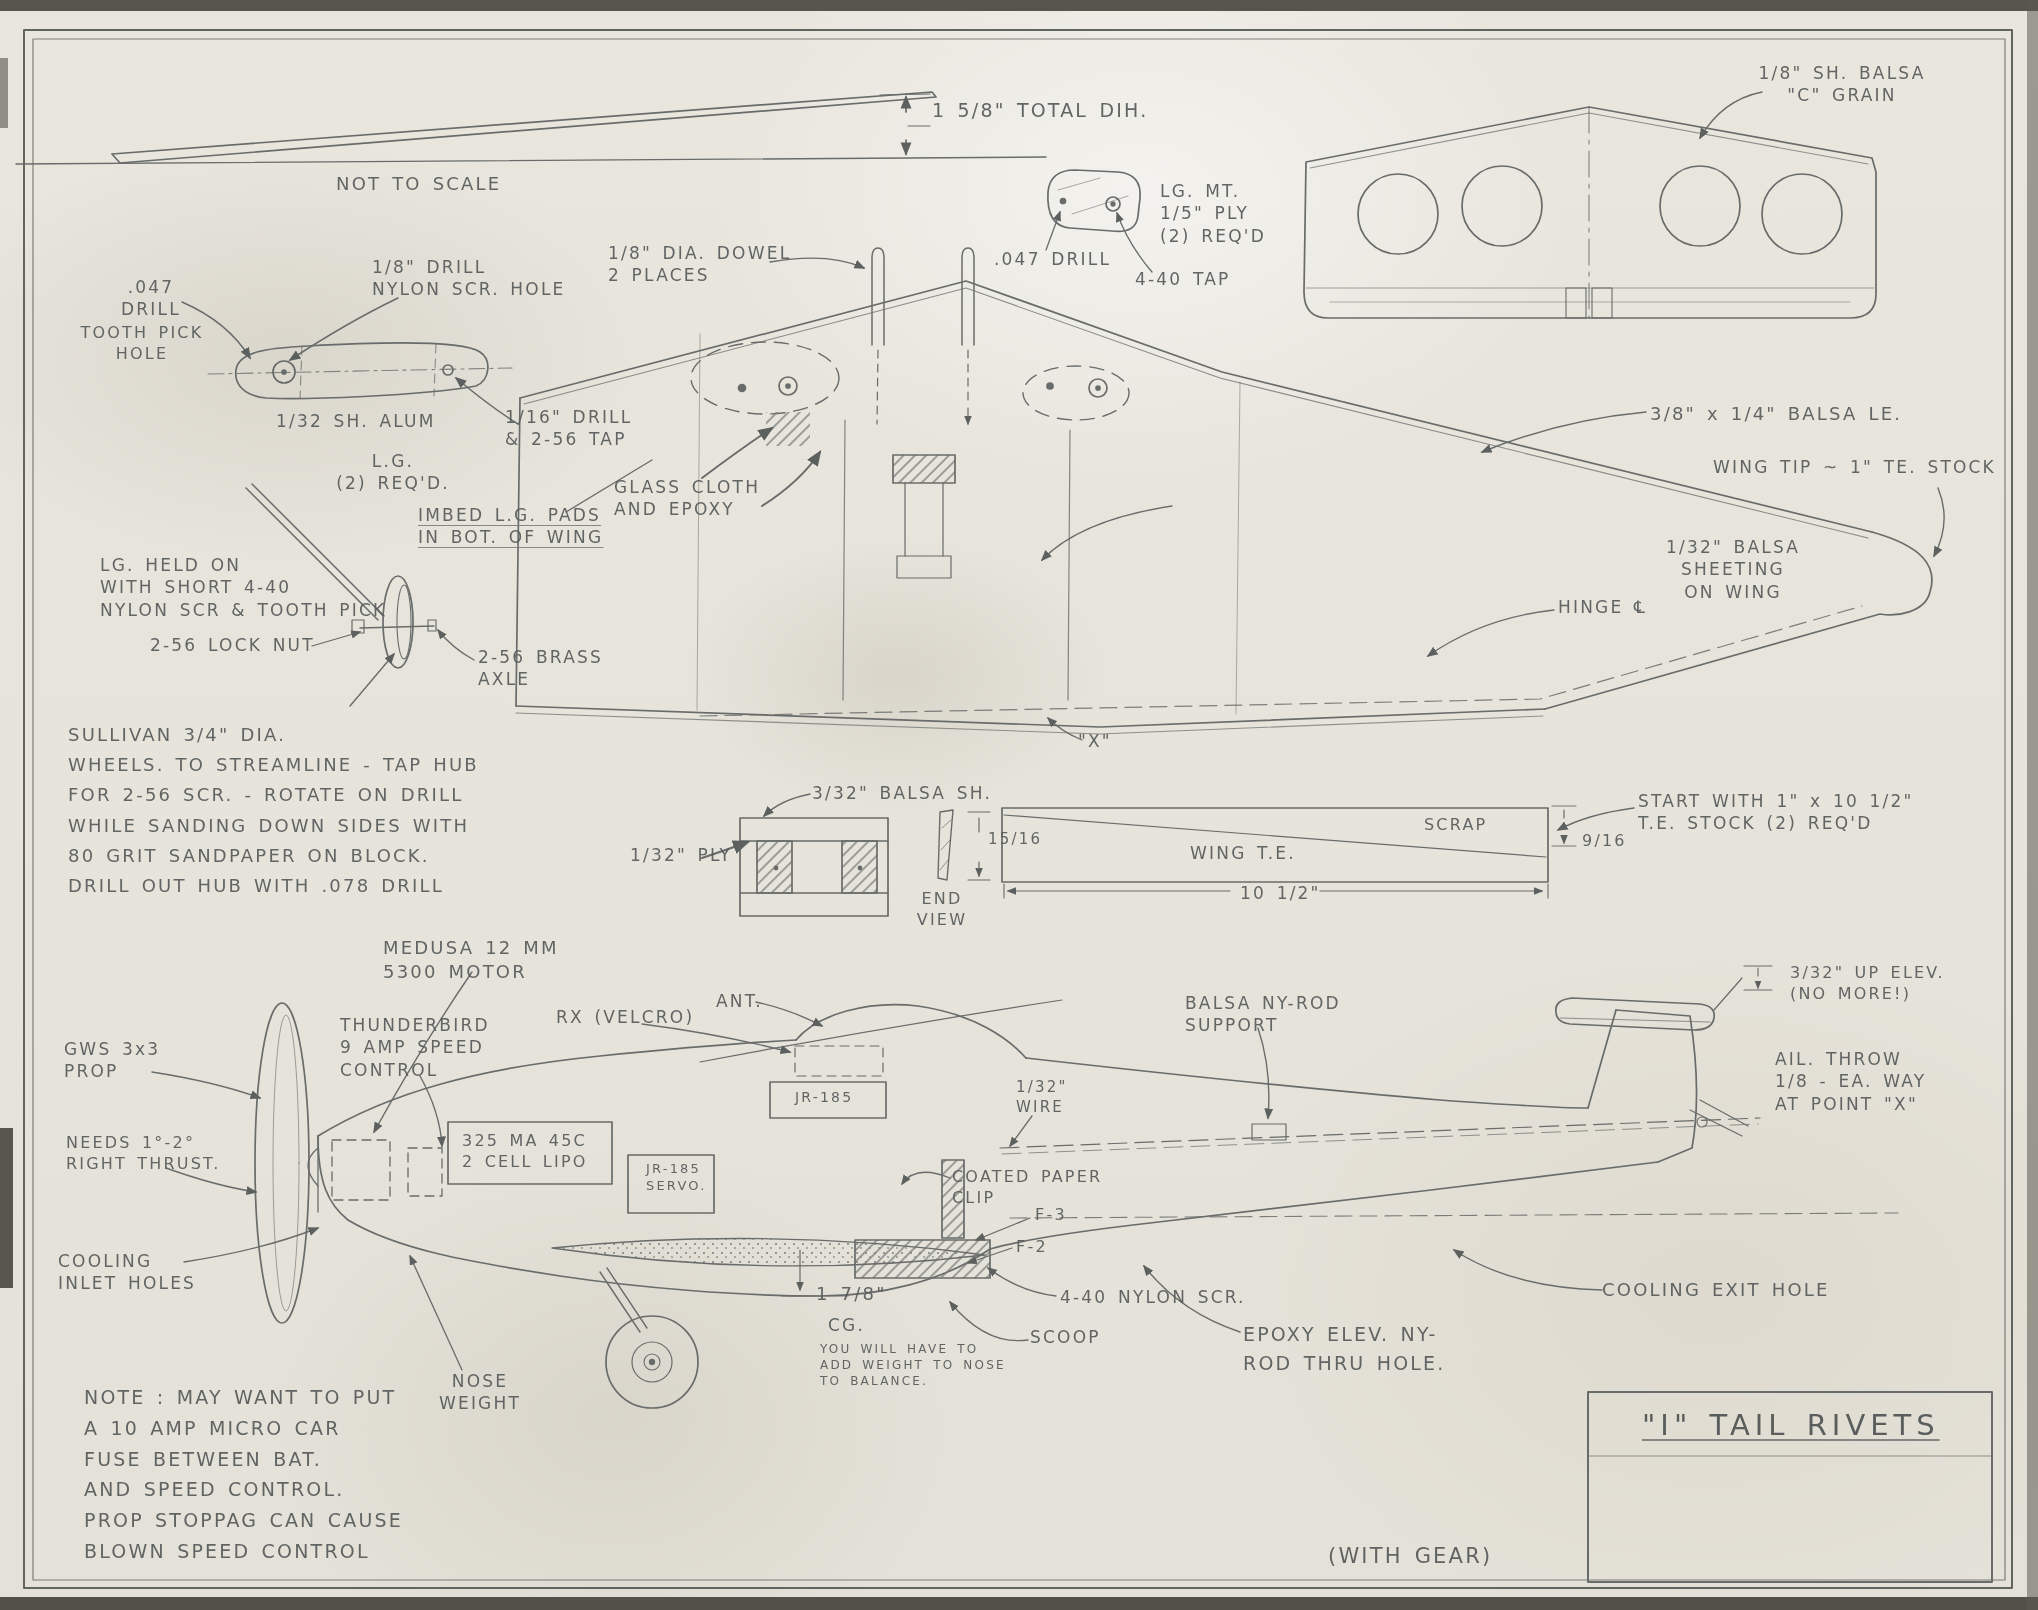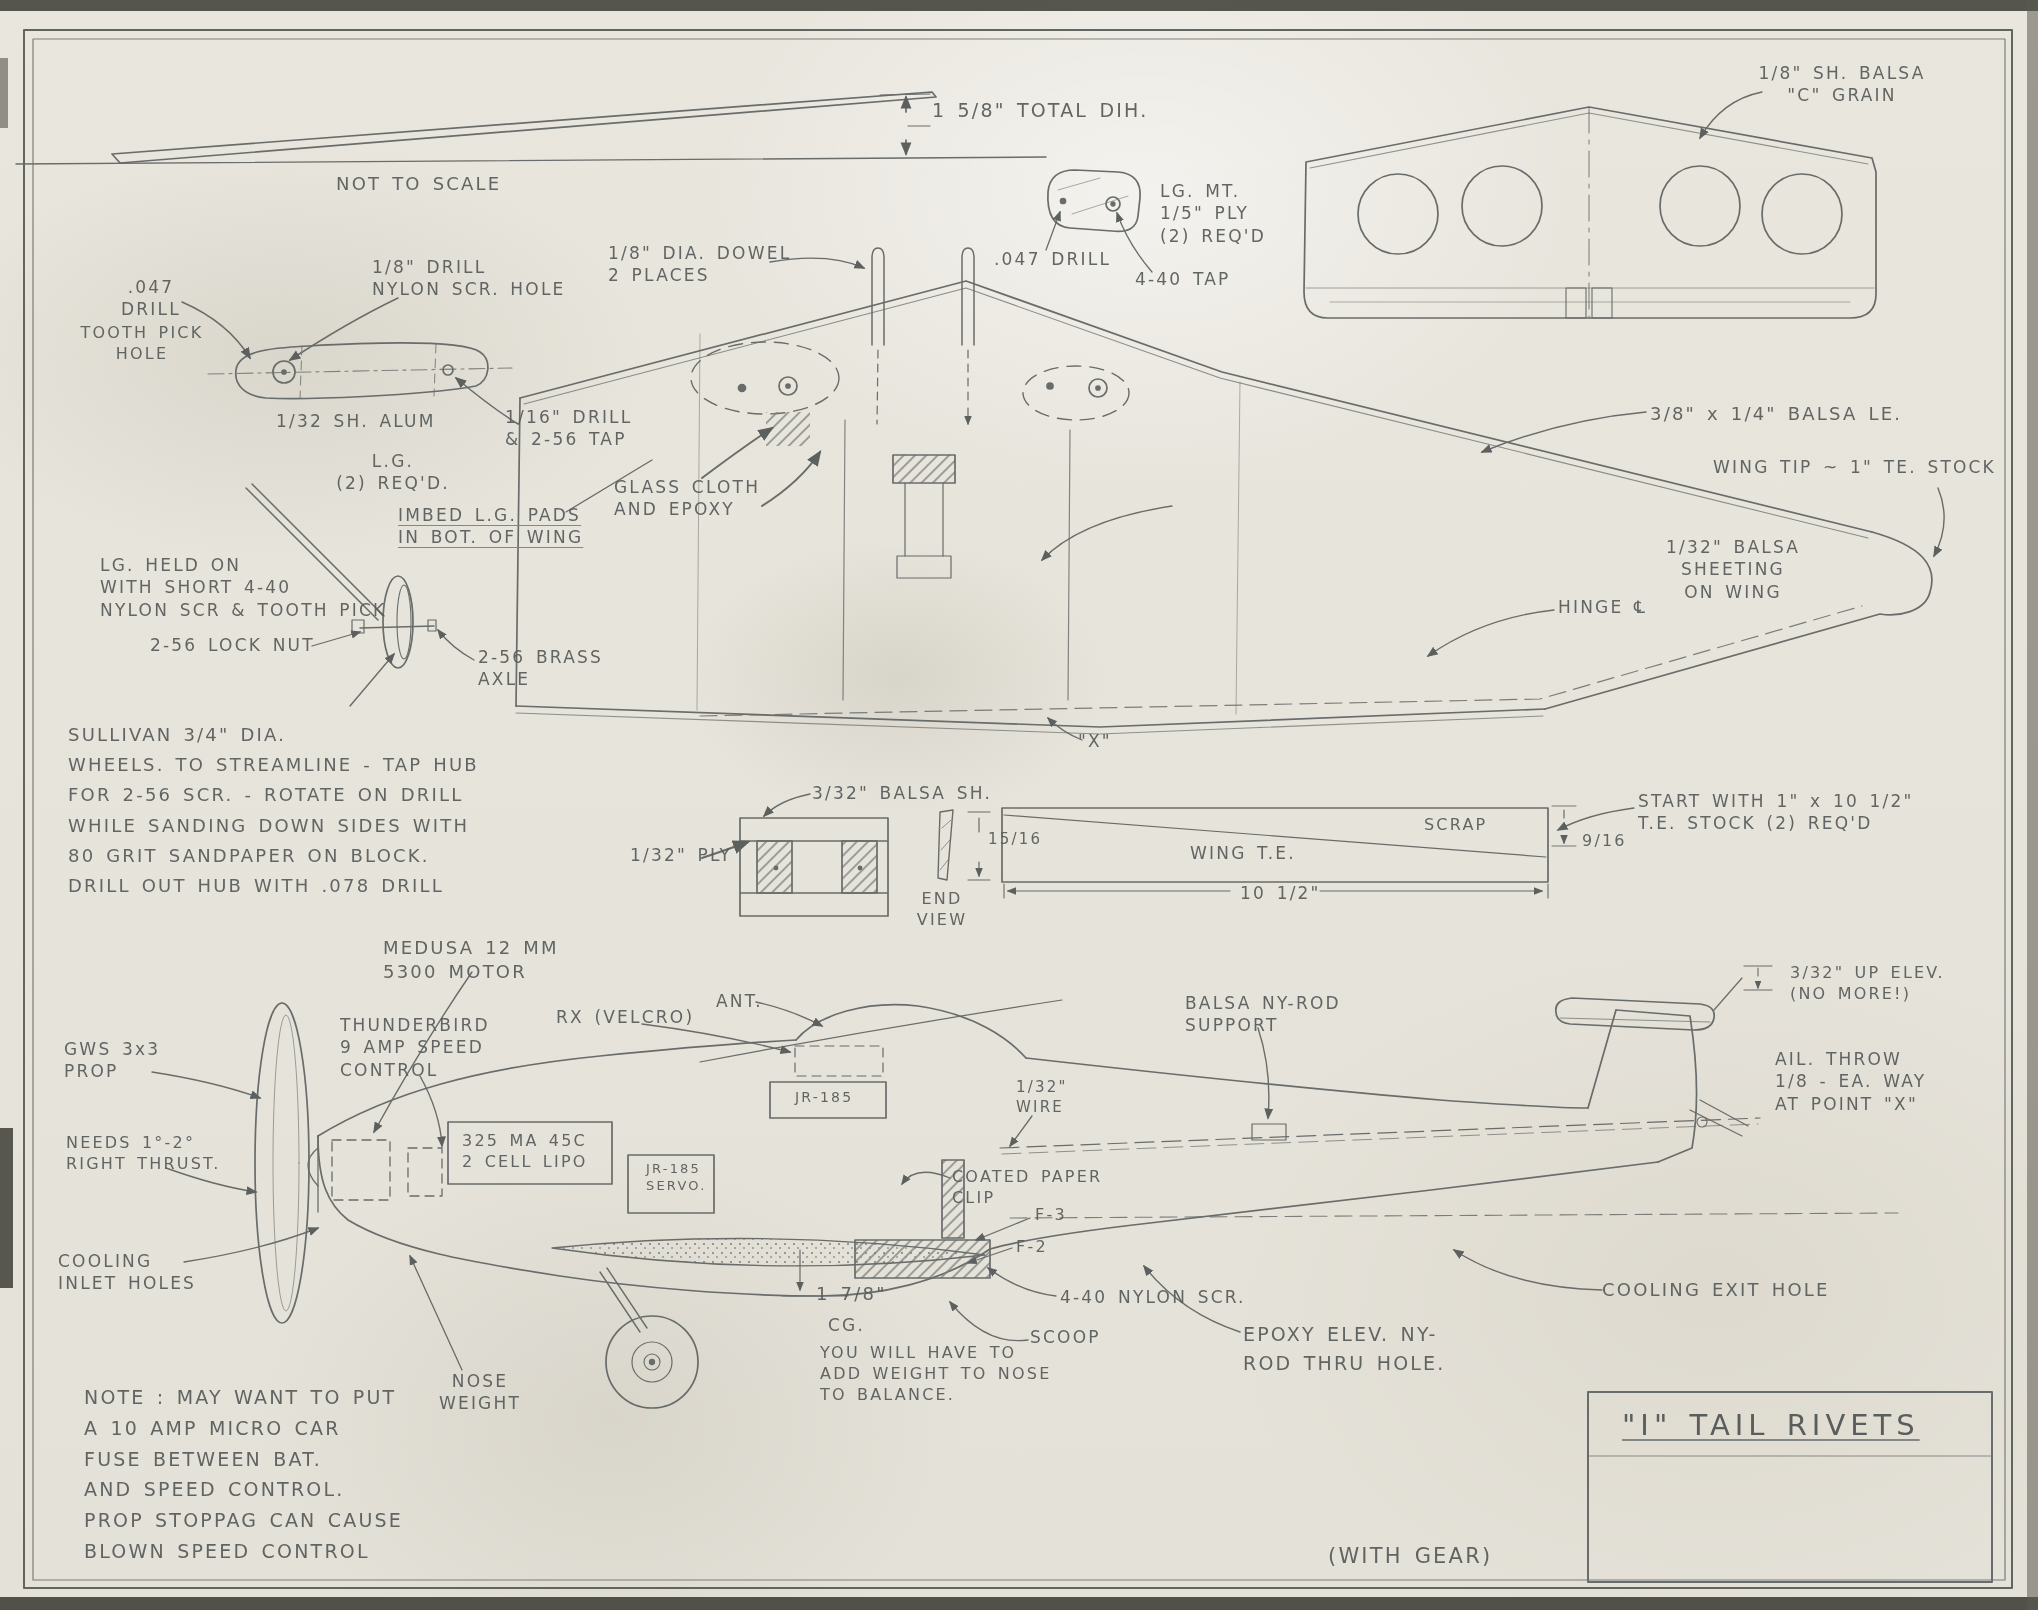--- a/index.html
+++ b/index.html
@@ -12,21 +12,21 @@
       radial-gradient(500px 380px at 30% 88%, rgba(198,194,182,.4), rgba(0,0,0,0) 70%),
       radial-gradient(300px 200px at 44% 42%, rgba(188,184,170,.35), rgba(0,0,0,0) 70%),
       linear-gradient(#e9e6de,#e4e1d8);
     font-family:"DejaVu Sans", sans-serif;
   }
   .lbl{
     position:absolute;color:#575c5b;white-space:pre-line;line-height:1.32;
     letter-spacing:2.2px;word-spacing:3px;font-size:17px;opacity:.93;
   }
   .ctr{text-align:center}
-  .u{text-decoration:underline;text-decoration-color:#7d817e;text-underline-offset:4px;}
+  .u{text-decoration:underline;text-decoration-color:#7d817e;text-underline-offset:4px;margin-left:20px;}
   svg.plan{position:absolute;left:0;top:0}
 </style>
 </head>
 <body>
 
 <div class="sheet">
 
 <svg class="plan" width="2038" height="1610" viewBox="0 0 2038 1610">
   <defs>
     <marker id="ah" viewBox="0 0 10 10" refX="8.5" refY="5" markerWidth="8" markerHeight="8" orient="auto-start-reverse">
@@ -328,21 +328,21 @@
 WIRE</div>
 <div class="lbl" style="left:1185px;top:992px">BALSA NY-ROD
 SUPPORT</div>
 <div class="lbl" style="left:952px;top:1166px;font-size:16px">COATED PAPER
 CLIP</div>
 <div class="lbl" style="left:1035px;top:1204px;font-size:16px">F-3</div>
 <div class="lbl" style="left:1016px;top:1236px;font-size:16px">F-2</div>
 <div class="lbl" style="left:1060px;top:1286px">4-40 NYLON SCR.</div>
 <div class="lbl" style="left:816px;top:1282px;font-size:18px">1 7/8"</div>
 <div class="lbl" style="left:828px;top:1314px">CG.</div>
-<div class="lbl" style="left:820px;top:1342px;font-size:16px">YOU WILL HAVE TO
+<div class="lbl" style="left:820px;top:1342px;font-size:12px">YOU WILL HAVE TO
 ADD WEIGHT TO NOSE
 TO BALANCE.</div>
 <div class="lbl" style="left:1030px;top:1326px">SCOOP</div>
 <div class="lbl ctr" style="left:420px;top:1370px;width:120px">NOSE
 WEIGHT</div>
 <div class="lbl" style="left:1243px;top:1320px;font-size:19px;line-height:1.5">EPOXY ELEV. NY-
 ROD THRU HOLE.</div>
 <div class="lbl" style="left:1602px;top:1278px;font-size:18px">COOLING EXIT HOLE</div>
 <div class="lbl" style="left:1790px;top:962px;font-size:16px">3/32" UP ELEV.
 (NO MORE!)</div>

